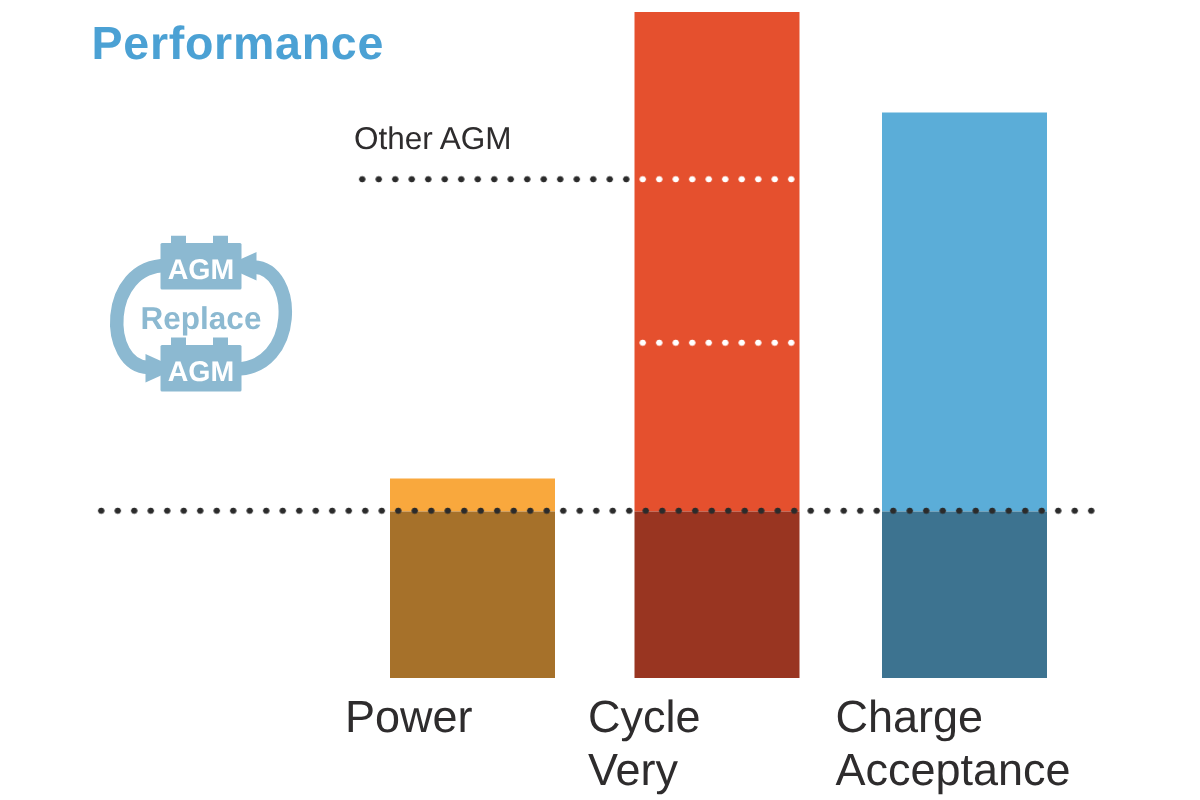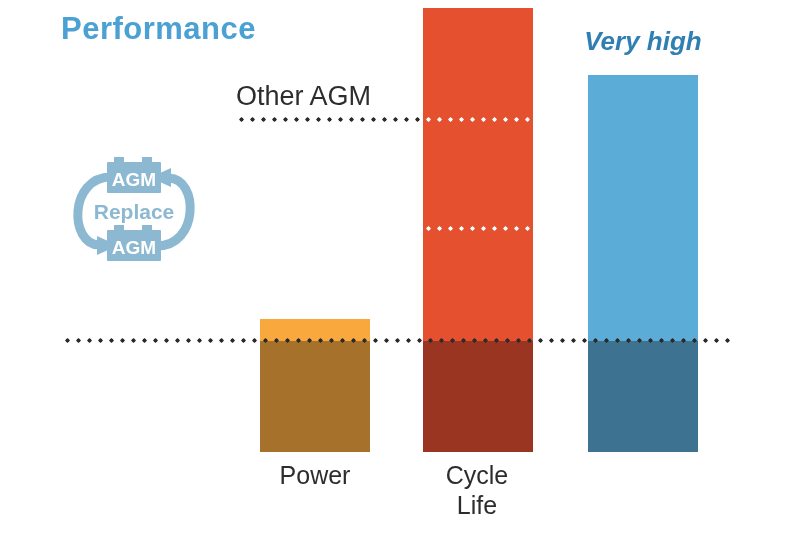--- a/index.html
+++ b/index.html
@@ -10,36 +10,36 @@
   }
 
   
   .chart-title {
     position:absolute; left:61px; top:11px;
     font-size:31px; font-weight:bold; letter-spacing:0.5px;
     color:var(--title-blue);
   }
   .other-agm-label {
     position:absolute; left:236px; top:81px;
-    font-size:27px; color:var(--text-dark); z-index:4;
+    font-size:21px; color:var(--text-dark); z-index:4;
   }
   .standard-label {
     position:absolute; left:62px; top:359px;
     font-size:25px; line-height:1.22; color:var(--text-dark);
     white-space:pre-line; z-index:4;
   }
   .value-label {
     position:absolute; width:164px; text-align:center;
     font-size:26px; font-weight:bold; font-style:italic; z-index:4;
   }
   .value-label.power  { left:233px; top:259px; color:var(--accent-orange); }
   .value-label.charge { left:561px; top:26px;  color:var(--accent-blue); }
   .cat-label {
-    position:absolute; top:461px; width:170px; text-align:center;
-    font-size:25px; line-height:1.18; color:var(--text-dark);
+    position:absolute; top:461px; width:170px; text-align:left;
+    font-size:30px; line-height:1.18; color:var(--text-dark);
     white-space:pre-line; z-index:4;
   }
   .cat-label.c0 { left:230px; }
   .cat-label.c1 { left:392px; }
   .cat-label.c2 { left:557px; }
 
   
   .bar { position:absolute; top:0; height:533px; width:110px; z-index:1; }
   .bar.b0 { left:260px; }
   .bar.b1 { left:423px; }
@@ -112,19 +112,20 @@
     <div class="seg seg-above" style="top: 75px; height: 266px; background: rgb(91, 173, 216);"></div>
     <div class="seg seg-below" style="background: rgb(61, 115, 144);"></div>
   </div>
 
   <div class="dotline dots-dark line-other-dark"></div>
   <div class="dotline dots-white line-other-white"></div>
   <div class="dotline dots-white line-mid-white"></div>
   <div class="dotline dots-dark line-standard"></div>
 
   <div class="other-agm-label">Other AGM</div>
-  <div class="value-label charge">Very high</div>
 
   <div class="cat-label c0">Power</div>
   <div class="cat-label c1">Cycle
-Life</div>
+Very</div>
+  <div class="cat-label c2">Charge
+Acceptance</div>
 
 </div>
 
 </body></html>

